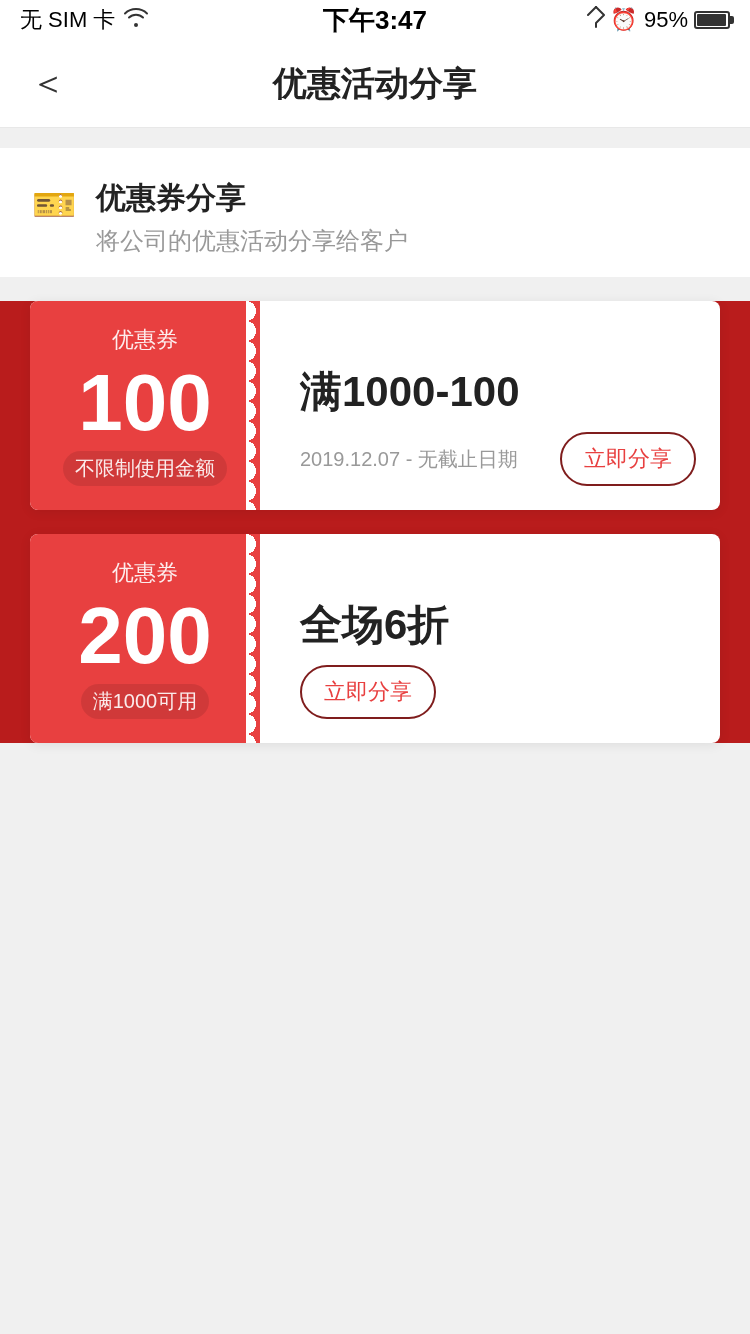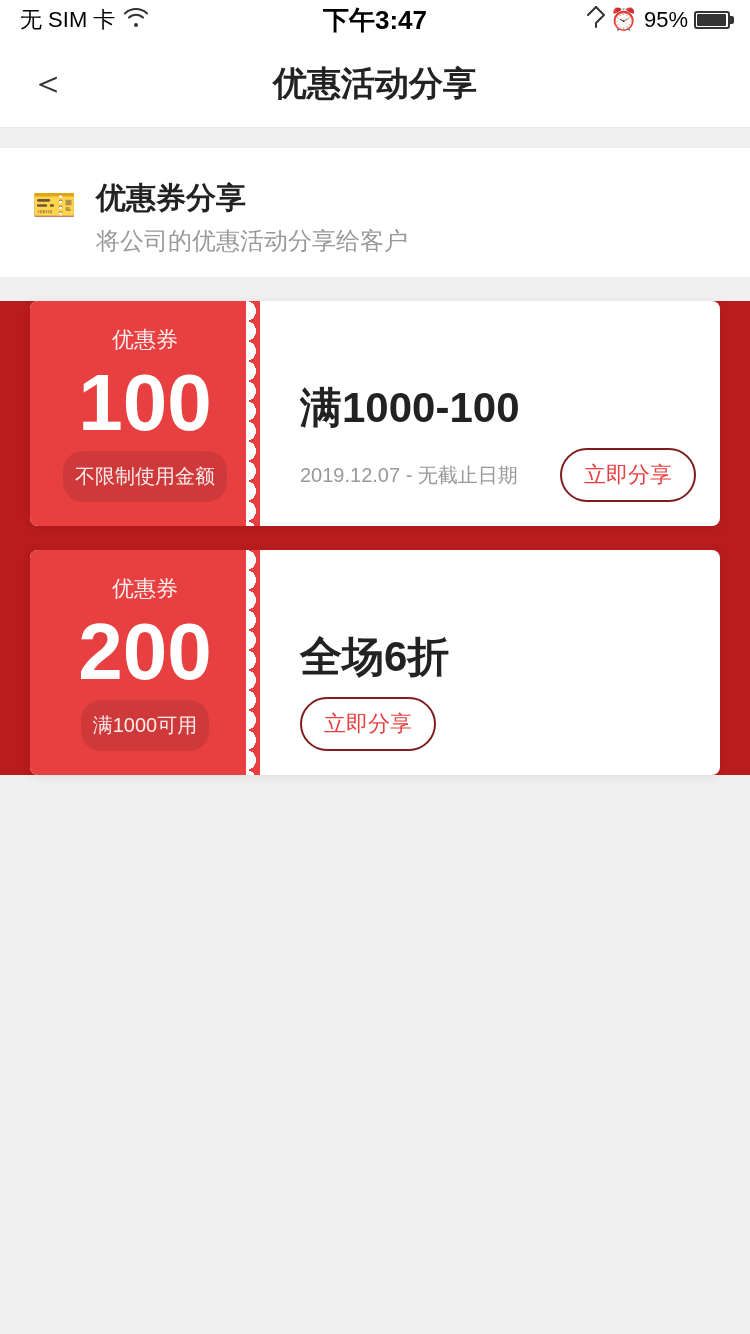--- a/index.html
+++ b/index.html
@@ -184,21 +184,21 @@
       color: #fff;
       line-height: 1;
       margin-bottom: 8px;
     }
     .coupon-condition {
       font-size: 20px;
       color: rgba(255,255,255,0.9);
       text-align: center;
       background: rgba(0,0,0,0.1);
       border-radius: 20px;
-      padding: 12px 12px;
+      padding: 4px 12px;
     }
 
     
     .coupon-right {
       flex: 1;
       padding: 24px 24px 24px 40px;
       display: flex;
       flex-direction: column;
       justify-content: flex-end;
     }

